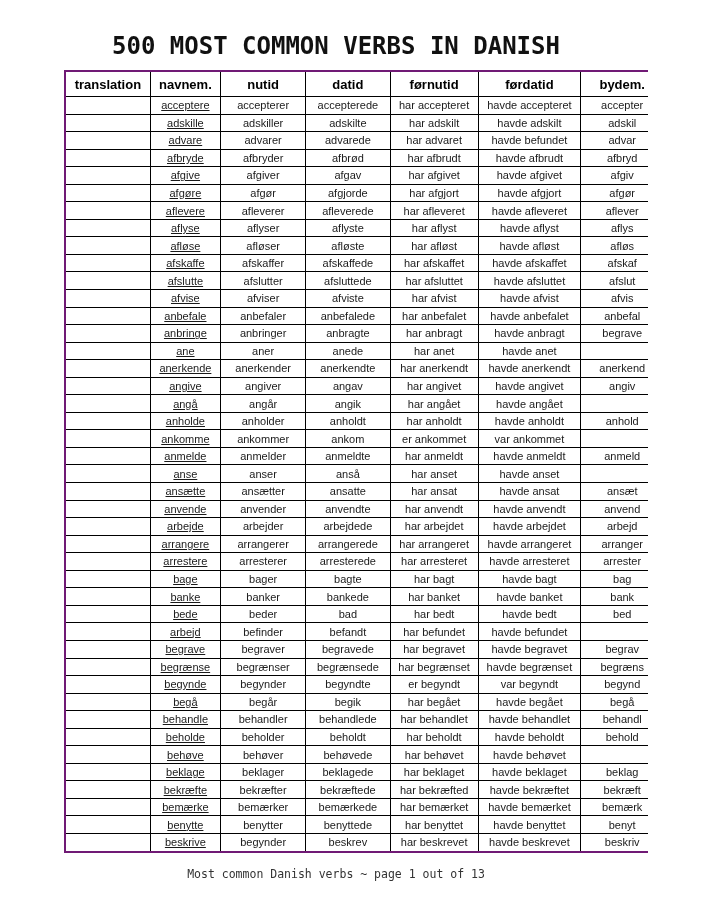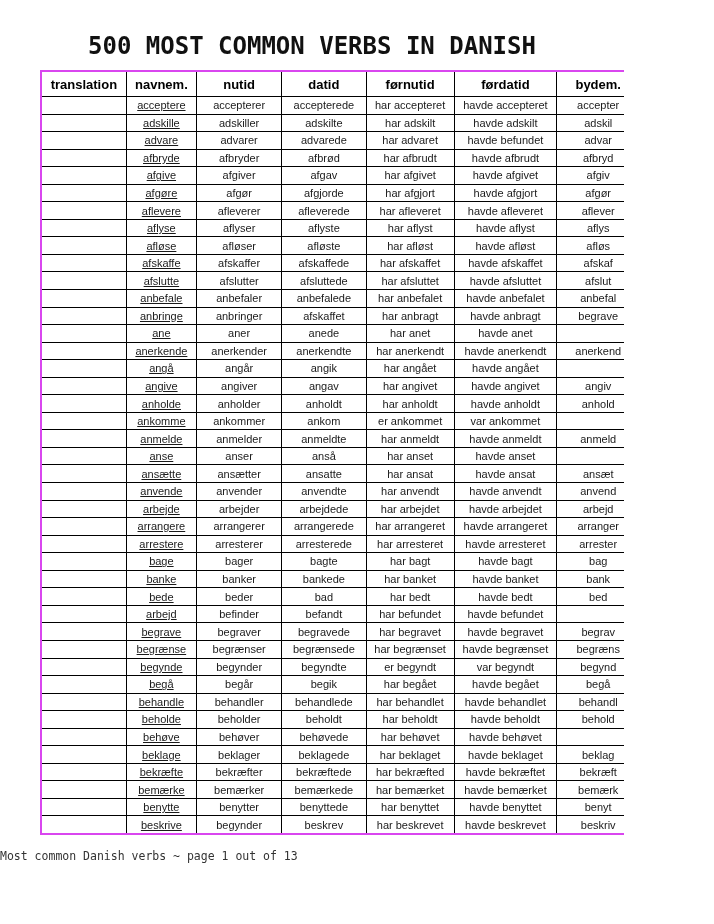--- a/index.html
+++ b/index.html
@@ -9,38 +9,39 @@
     width: 714px;
     height: 924px;
     font-family: "Liberation Sans", sans-serif;
     color: #111111;
   }
   .page {
     position: relative;
     width: 624px;
     height: 924px;
     overflow: hidden;
+    padding-left: 24px;
   }
   .doc-title {
     margin: 0;
     padding-top: 32px;
     text-align: center;
     font-family: "DejaVu Sans Mono", monospace;
     font-weight: bold;
     font-size: 24px;
     letter-spacing: 0px;
     color: #111111;
     white-space: nowrap;
   }
   table.verb-table {
     border-collapse: collapse;
     table-layout: fixed;
     margin: 10px 0 0 40px;
     width: 637px;
-    border: 2px solid #d946ef;
+    border: 2px solid #701a75;
   }
   table.verb-table th,
   table.verb-table td {
     border: 1px solid #000;
     padding: 0 2px;
     text-align: center;
     vertical-align: middle;
     overflow: hidden;
     white-space: nowrap;
   }
@@ -67,20 +68,21 @@
     font-weight: normal;
     color: #000;
   }
   .verb-link {
     text-decoration: underline;
     color: #1a1a1a;
     cursor: pointer;
   }
   .doc-footer {
     margin-top: 14px;
+    text-align: center;
     font-family: "DejaVu Sans Mono", monospace;
     font-size: 11.5px;
     color: #333333;
     white-space: nowrap;
   }
 </style>
 </head>
 <body>
 
 <div class="page">
@@ -216,33 +218,43 @@
           <td class="cell-navnem"><span class="verb-link">afslutte</span></td>
           <td class="cell-nutid">afslutter</td>
           <td class="cell-datid">afsluttede</td>
           <td class="cell-fornutid">har afsluttet</td>
           <td class="cell-fordatid">havde afsluttet</td>
           <td class="cell-bydem">afslut</td>
           <td class="cell-boj">b1</td>
         </tr>
         <tr>
           <td class="cell-translation"></td>
+          <td class="cell-navnem"><span class="verb-link">afvise</span></td>
+          <td class="cell-nutid">afviser</td>
+          <td class="cell-datid">afviste</td>
+          <td class="cell-fornutid">har afvist</td>
+          <td class="cell-fordatid">havde afvist</td>
+          <td class="cell-bydem">afvis</td>
+          <td class="cell-boj">b2</td>
+        </tr>
+        <tr>
+          <td class="cell-translation"></td>
           <td class="cell-navnem"><span class="verb-link">anbefale</span></td>
           <td class="cell-nutid">anbefaler</td>
           <td class="cell-datid">anbefalede</td>
           <td class="cell-fornutid">har anbefalet</td>
           <td class="cell-fordatid">havde anbefalet</td>
           <td class="cell-bydem">anbefal</td>
           <td class="cell-boj">b1</td>
         </tr>
         <tr>
           <td class="cell-translation"></td>
           <td class="cell-navnem"><span class="verb-link">anbringe</span></td>
           <td class="cell-nutid">anbringer</td>
-          <td class="cell-datid">afskaffet</td>
+          <td class="cell-datid">anbragte</td>
           <td class="cell-fornutid">har anbragt</td>
           <td class="cell-fordatid">havde anbragt</td>
           <td class="cell-bydem">begrave</td>
           <td class="cell-boj">uv</td>
         </tr>
         <tr>
           <td class="cell-translation"></td>
           <td class="cell-navnem"><span class="verb-link">ane</span></td>
           <td class="cell-nutid">aner</td>
           <td class="cell-datid">anede</td>
@@ -256,36 +268,36 @@
           <td class="cell-navnem"><span class="verb-link">anerkende</span></td>
           <td class="cell-nutid">anerkender</td>
           <td class="cell-datid">anerkendte</td>
           <td class="cell-fornutid">har anerkendt</td>
           <td class="cell-fordatid">havde anerkendt</td>
           <td class="cell-bydem">anerkend</td>
           <td class="cell-boj">b2</td>
         </tr>
         <tr>
           <td class="cell-translation"></td>
+          <td class="cell-navnem"><span class="verb-link">angive</span></td>
+          <td class="cell-nutid">angiver</td>
+          <td class="cell-datid">angav</td>
+          <td class="cell-fornutid">har angivet</td>
+          <td class="cell-fordatid">havde angivet</td>
+          <td class="cell-bydem">angiv</td>
+          <td class="cell-boj">uv</td>
+        </tr>
+        <tr>
+          <td class="cell-translation"></td>
           <td class="cell-navnem"><span class="verb-link">angå</span></td>
           <td class="cell-nutid">angår</td>
           <td class="cell-datid">angik</td>
           <td class="cell-fornutid">har angået</td>
           <td class="cell-fordatid">havde angået</td>
           <td class="cell-bydem"></td>
-          <td class="cell-boj">uv</td>
-        </tr>
-        <tr>
-          <td class="cell-translation"></td>
-          <td class="cell-navnem"><span class="verb-link">angive</span></td>
-          <td class="cell-nutid">angiver</td>
-          <td class="cell-datid">angav</td>
-          <td class="cell-fornutid">har angivet</td>
-          <td class="cell-fordatid">havde angivet</td>
-          <td class="cell-bydem">angiv</td>
           <td class="cell-boj">uv</td>
         </tr>
         <tr>
           <td class="cell-translation"></td>
           <td class="cell-navnem"><span class="verb-link">anholde</span></td>
           <td class="cell-nutid">anholder</td>
           <td class="cell-datid">anholdt</td>
           <td class="cell-fornutid">har anholdt</td>
           <td class="cell-fordatid">havde anholdt</td>
           <td class="cell-bydem">anhold</td>

